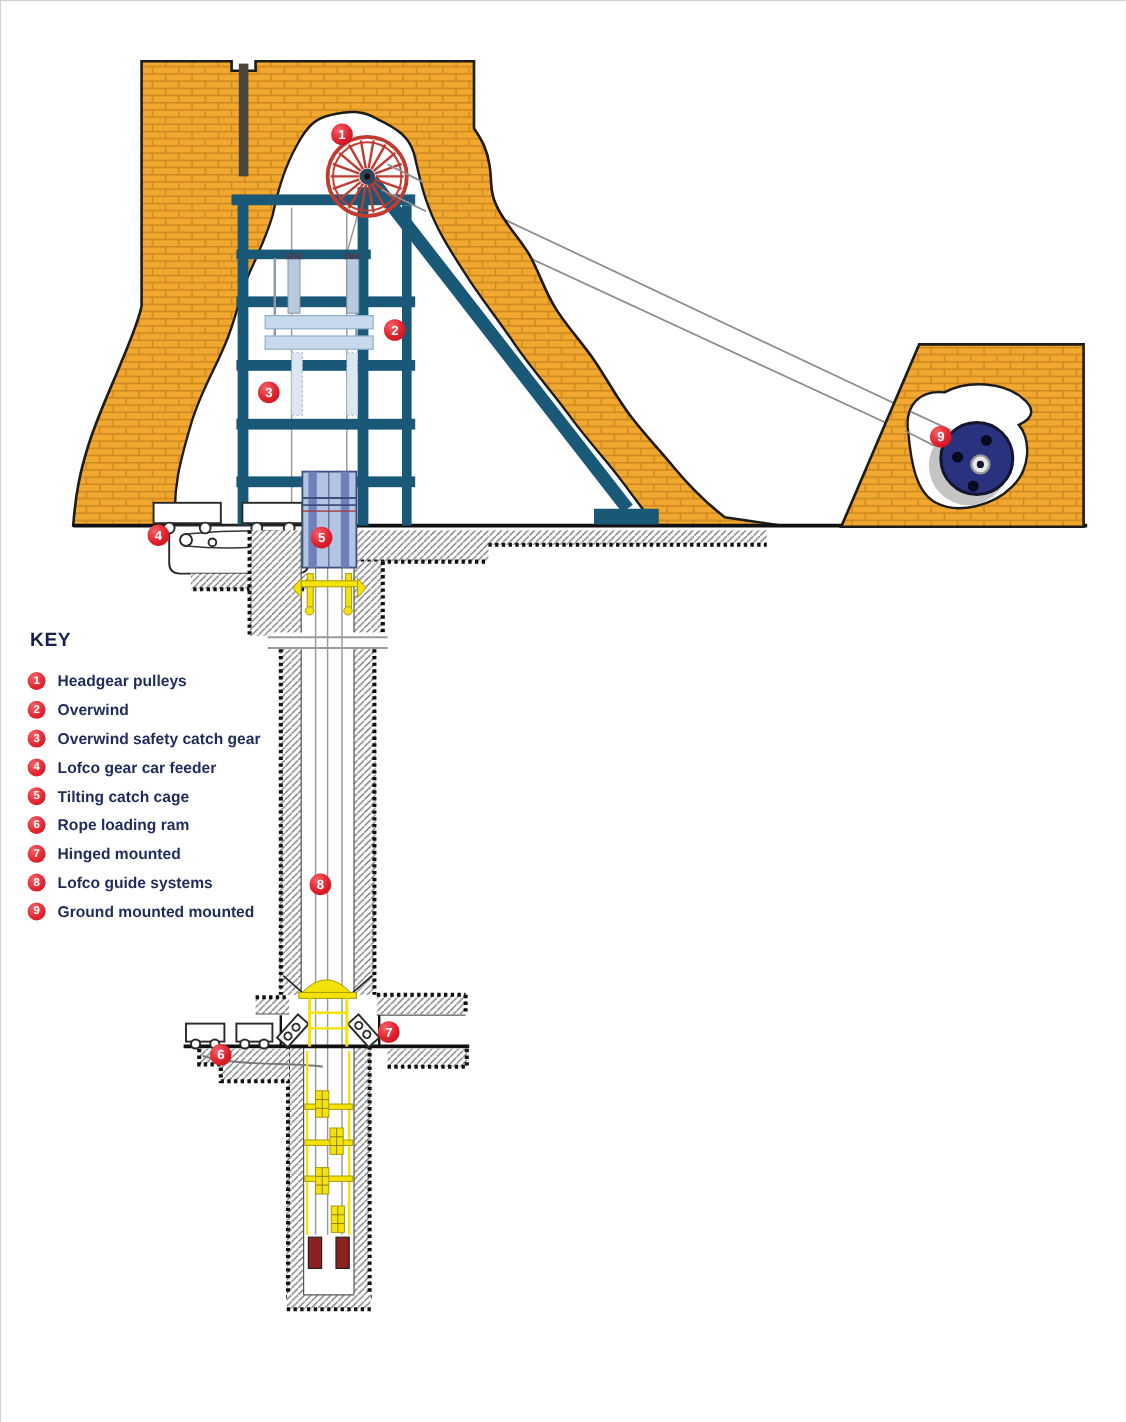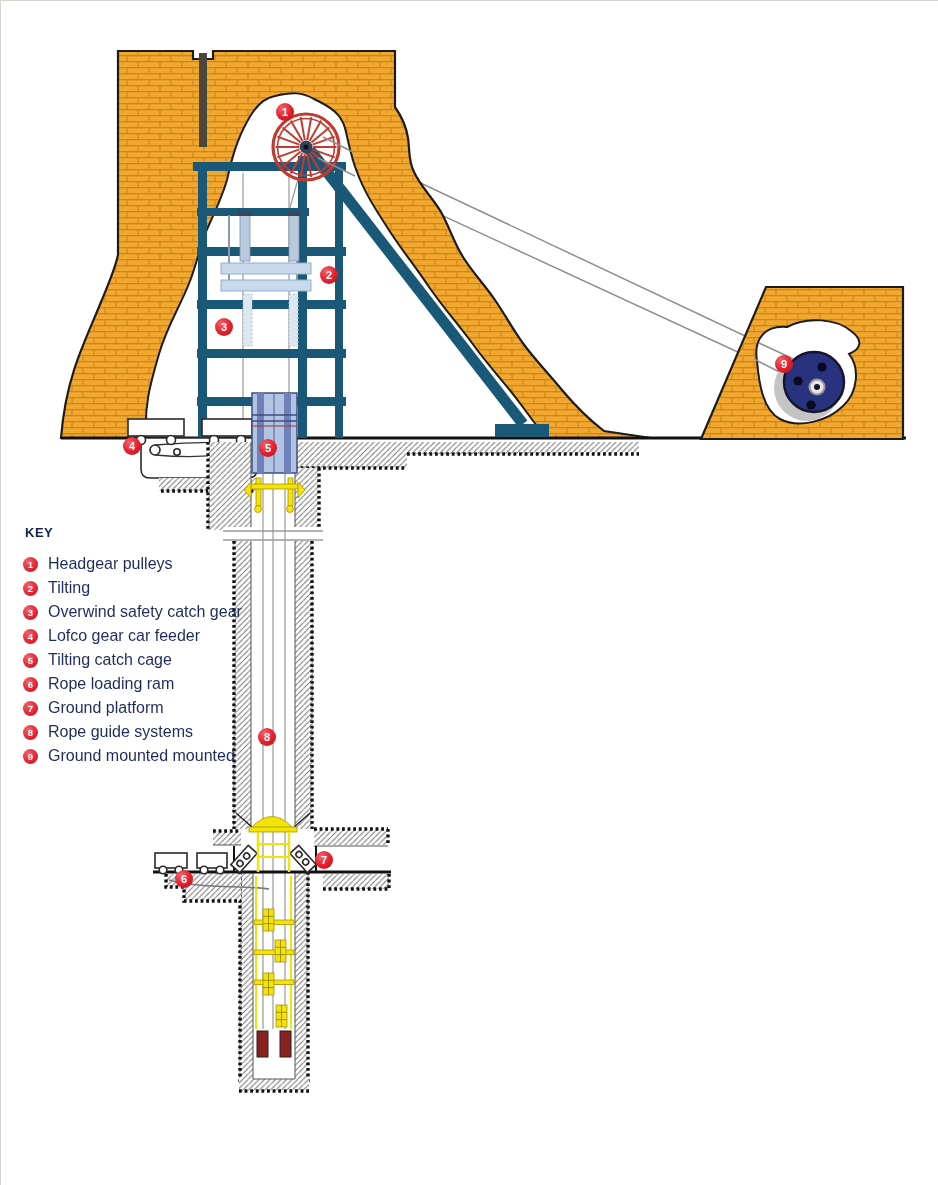--- a/index.html
+++ b/index.html
@@ -36,27 +36,27 @@
   .platform{fill:var(--platform-blue);stroke:#8FB0CC;stroke-width:1;}
   .upcol{fill:#B9C9DE;stroke:#7E93AC;stroke-width:.8;}
   .cap{fill:#39465C;}
   .lowcol{fill:#DDE7F2;stroke:#A8BCD0;stroke-width:.9;stroke-dasharray:2 2;}
   .breakline{stroke:#9A9A9A;stroke-width:1.6;fill:none;}
   .weight{fill:var(--weight-red);stroke:#222;stroke-width:1;}
   .callout-circle{fill:url(#badgeG);}
   .callout-num{fill:#fff;font:700 11px "Liberation Sans",sans-serif;text-anchor:middle;}
   
   .key{position:absolute;left:22px;top:524px;}
-  .key-title{font-size:13px;font-weight:700;color:var(--key-title);letter-spacing:.5px;margin:0 0 12px 2px;}
+  .key-title{font-size:16px;font-weight:700;color:var(--key-title);letter-spacing:.5px;margin:0 0 12px 2px;}
   .key-list{list-style:none;margin:0;padding:0;}
   .key-list li{display:flex;align-items:center;gap:10px;height:24px;}
   .kbadge{flex:0 0 auto;width:15px;height:15px;border-radius:50%;
           background:radial-gradient(circle at 35% 30%, #F4626B, var(--badge-red) 60%, #C9151F);
           color:#fff;font-size:9.5px;font-weight:700;display:flex;align-items:center;justify-content:center;}
-  .klabel{font-size:16px;font-weight:400;color:var(--key-text);white-space:nowrap;}
+  .klabel{font-size:13px;font-weight:700;color:var(--key-text);white-space:nowrap;}
 </style>
 </head>
 <body>
 
 <div class="stage">
 
 <svg width="938" height="1185" viewBox="0 0 938 1185">
   <defs>
     <pattern id="brick" width="22" height="12" patternUnits="userSpaceOnUse">
       <rect class="brick-bg" width="22" height="12"></rect>
@@ -358,45 +358,45 @@
 
 <div class="key">
   <div class="key-title">KEY</div>
   <ul class="key-list">
         <li>
           <span class="kbadge">1</span>
           <span class="klabel">Headgear pulleys</span>
         </li>
         <li>
           <span class="kbadge">2</span>
-          <span class="klabel">Tilting</span>
+          <span class="klabel">Overwind</span>
         </li>
         <li>
           <span class="kbadge">3</span>
           <span class="klabel">Overwind safety catch gear</span>
         </li>
         <li>
           <span class="kbadge">4</span>
           <span class="klabel">Lofco gear car feeder</span>
         </li>
         <li>
           <span class="kbadge">5</span>
           <span class="klabel">Tilting catch cage</span>
         </li>
         <li>
           <span class="kbadge">6</span>
           <span class="klabel">Rope loading ram</span>
         </li>
         <li>
           <span class="kbadge">7</span>
-          <span class="klabel">Ground platform</span>
+          <span class="klabel">Hinged mounted</span>
         </li>
         <li>
           <span class="kbadge">8</span>
-          <span class="klabel">Rope guide systems</span>
+          <span class="klabel">Lofco guide systems</span>
         </li>
         <li>
           <span class="kbadge">9</span>
           <span class="klabel">Ground mounted mounted</span>
         </li>
       </ul>
 </div>
 
 </div>
 

